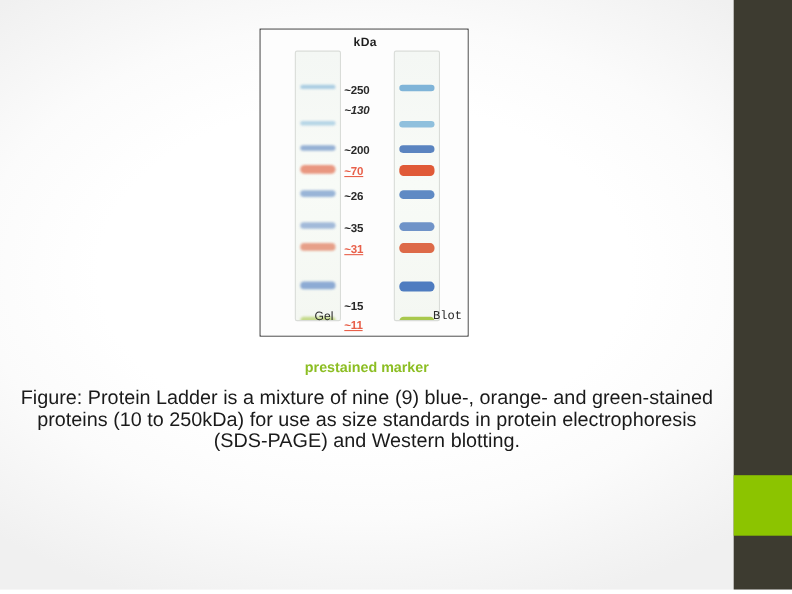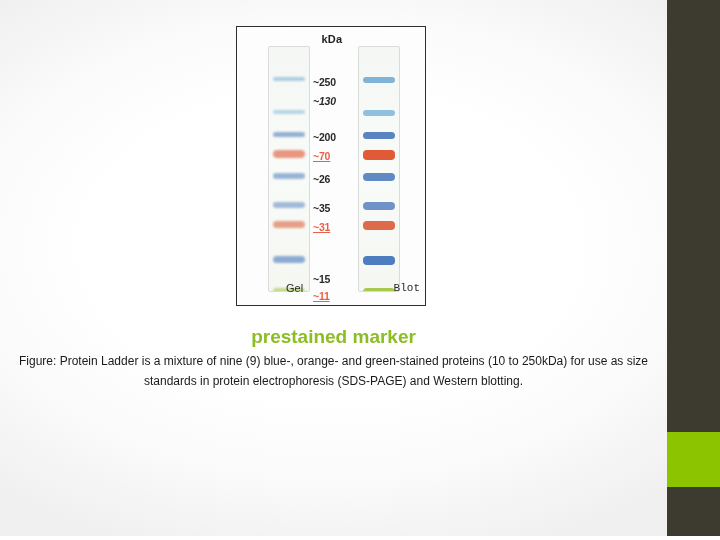--- a/index.html
+++ b/index.html
@@ -120,31 +120,31 @@
   #caption-gel  { left: 5px; margin-left: 44px; }
   #caption-blot { right: 5px; font-family: Liberation Mono, monospace; }
 
   
   #prestained-marker {
     position: absolute;
     left: 0;
     top: 326px;
     width: 667px;
     text-align: center;
-    font-size: 19px;
+    font-size: 13px;
     font-weight: bold;
     color: #8cbe23;
   }
   #figure-caption {
     position: absolute;
     left: 8px;
     top: 352px;
     width: 651px;
     text-align: center;
-    font-size: 12px;
+    font-size: 18px;
     line-height: 19.5px;
     color: #1a1a1a;
   }
 </style>
 </head>
 <body>
 
 <div id="slide">
 
   <div id="right-bar"></div>

